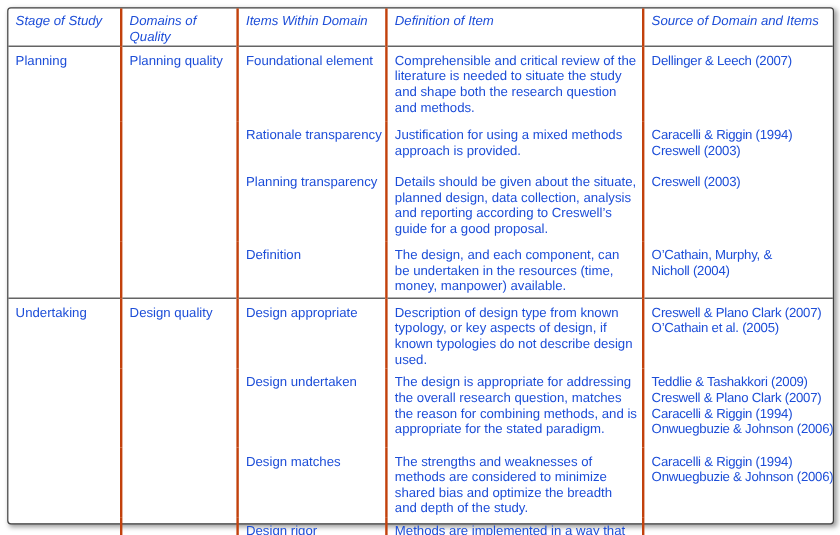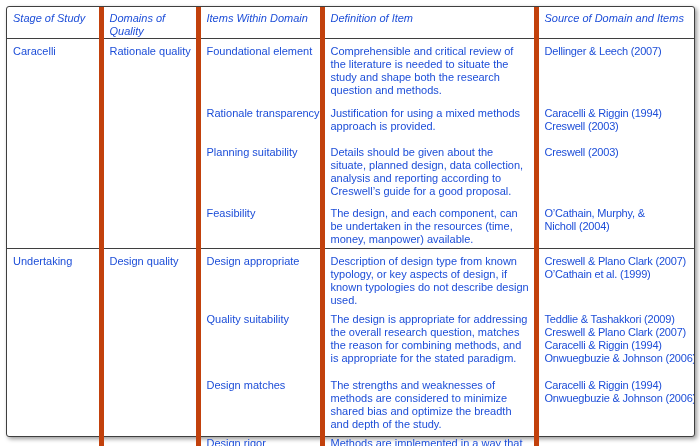--- a/index.html
+++ b/index.html
@@ -34,21 +34,21 @@
     height: 100%;
     border-collapse: collapse;
     table-layout: fixed;
     font-size: 11px;
     line-height: 13px;
   }
   .tbl th, .tbl td {
     vertical-align: top;
     text-align: left;
     font-weight: normal;
-    border-left: 5px solid #c2410c;
+    border-left: 2px solid #c2410c;
     padding: 6px 4px 0 6px;
     overflow: hidden;
   }
   .tbl th {
     font-style: italic;
     border-bottom: 1px solid #3f3f3f;
     padding-top: 5px;
   }
   .tbl th.c1, .tbl td.c1 { border-left: none; }
   .tbl tr.sec-start td { border-top: 1px solid #3f3f3f; }
@@ -83,64 +83,64 @@
           <th class="c1">Stage of Study</th>
           <th>Domains of Quality</th>
           <th>Items Within Domain</th>
           <th>Definition of Item</th>
           <th>Source of Domain and Items</th>
         </tr>
       </thead>
       <tbody>
 
         <tr class="rh62">
-          <td class="c1" rowspan="4">Caracelli</td>
-          <td rowspan="4">Rationale quality</td>
+          <td class="c1" rowspan="4">Planning</td>
+          <td rowspan="4">Planning quality</td>
           <td class="item">Foundational element</td>
           <td>Comprehensible and critical review of the literature is needed to situate the study and shape both the research question and methods.</td>
           <td>
             <div class="src">Dellinger &amp; Leech (2007)</div>
           </td>
         </tr>
         <tr class="rh39">
           <td class="item">Rationale transparency</td>
           <td>Justification for using a mixed methods approach is provided.</td>
           <td>
             <div class="src">Caracelli &amp; Riggin (1994)</div>
             <div class="src">Creswell (2003)</div>
           </td>
         </tr>
         <tr class="rh61">
-          <td class="item">Planning suitability</td>
+          <td class="item">Planning transparency</td>
           <td>Details should be given about the situate, planned design, data collection, analysis and reporting according to Creswell’s guide for a good proposal.</td>
           <td>
             <div class="src">Creswell (2003)</div>
           </td>
         </tr>
         <tr class="rh48">
-          <td class="item">Feasibility</td>
+          <td class="item">Definition</td>
           <td>The design, and each component, can be undertaken in the resources (time, money, manpower) available.</td>
           <td>
             <div class="src">O’Cathain, Murphy, &amp;</div>
             <div class="src">Nicholl (2004)</div>
           </td>
         </tr>
 
         <tr class="rh55 sec-start">
           <td class="c1" rowspan="4">Undertaking</td>
           <td rowspan="4">Design quality</td>
           <td class="item">Design appropriate</td>
           <td>Description of design type from known typology, or key aspects of design, if known typologies do not describe design used.</td>
           <td>
             <div class="src">Creswell &amp; Plano Clark (2007)</div>
-            <div class="src">O’Cathain et al. (1999)</div>
+            <div class="src">O’Cathain et al. (2005)</div>
           </td>
         </tr>
         <tr class="rh66">
-          <td class="item">Quality suitability</td>
+          <td class="item">Design undertaken</td>
           <td>The design is appropriate for addressing the overall research question, matches the reason for combining methods, and is appropriate for the stated paradigm.</td>
           <td>
             <div class="src">Teddlie &amp; Tashakkori (2009)</div>
             <div class="src">Creswell &amp; Plano Clark (2007)</div>
             <div class="src">Caracelli &amp; Riggin (1994)</div>
             <div class="src">Onwuegbuzie &amp; Johnson (2006)</div>
           </td>
         </tr>
         <tr class="rh48b">
           <td class="item">Design matches</td>

